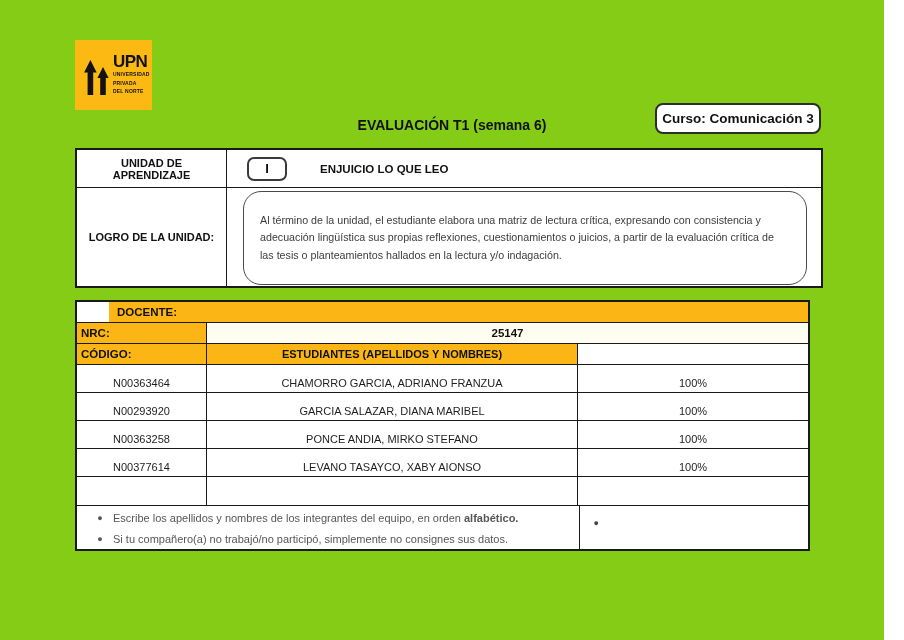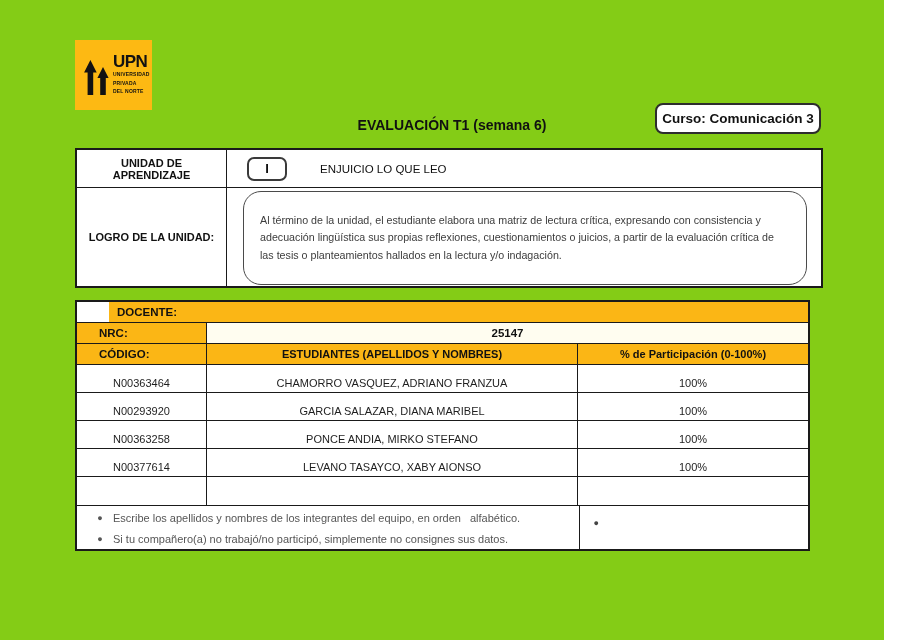--- a/index.html
+++ b/index.html
@@ -22,47 +22,47 @@
   .doc-title { position:absolute; left:0; top:117px; width:904px; text-align:center; font-size:14px; font-weight:bold; color:#111; }
 
   
   .unit-table { position:absolute; left:75px; top:148px; width:748px; border:2px solid #1a1a1a; background:#fff; }
   .ut-row { display:flex; }
   .ut-row.r1 { height:38px; border-bottom:1.5px solid #1a1a1a; }
   .ut-row.r2 { height:98px; }
   .ut-c1 { width:150px; flex:0 0 auto; border-right:1.5px solid #1a1a1a; display:flex; align-items:center; justify-content:center; text-align:center; font-weight:bold; font-size:11px; color:#111; padding:0 6px; }
   .ut-c2 { flex:1; display:flex; align-items:center; }
   .unit-badge { width:40px; height:24px; border:2px solid #3a3a3a; border-radius:7px; margin-left:20px; margin-right:14px; display:inline-flex; align-items:center; justify-content:center; font-size:13px; font-weight:bold; color:#111; flex:0 0 auto; }
-  .unit-name { font-size:11.5px; font-weight:normal; color:#111;padding-left:19px; }
+  .unit-name { font-size:11.5px; font-weight:bold; color:#111;padding-left:19px; }
   .callout { margin:14px 14px 12px 16px; border:1.5px solid #4a4a4a; border-radius:18px; padding:20px 16px; font-size:10.7px; line-height:1.6; color:#3c3c3c; flex:1; }
 
   
   .grades { position:absolute; left:75px; top:300px; width:735px; border:2px solid #1a1a1a; background:#fff; }
   .g-row { display:flex; border-top:1.5px solid #1a1a1a; }
   .g-row:first-child { border-top:none; }
   .yellow { background:#FBB615; }
   .cream { background:#FFFDF0; }
   .g-row.docente { height:20px; align-items:center; padding-left:8px; font-size:11.5px; font-weight:bold; color:#111;margin-left:32px; }
   .g-row.nrc { height:21px; }
   .g-row.hdr { height:21px; }
   .g-c1 { width:130px; flex:0 0 auto; border-right:1.5px solid #1a1a1a; }
   .g-c2 { width:371px; flex:0 0 auto; border-right:1.5px solid #1a1a1a; }
   .g-c3 { flex:1; }
-  .g-lab { display:flex; align-items:center; padding-left:22px; font-size:11.5px; font-weight:bold; color:#111; }
+  .g-lab { display:flex; align-items:center; padding-left:4px; font-size:11.5px; font-weight:bold; color:#111; }
   .g-ctr { display:flex; align-items:center; justify-content:center; font-size:11px; font-weight:bold; color:#111; text-align:center; }
   .g-rest { flex:1; display:flex; align-items:center; justify-content:center; font-size:11.5px; font-weight:bold; color:#111; }
   .g-row.student { height:28px; }
   .g-row.student.empty { height:29px; }
   .g-cell { display:flex; justify-content:center; padding-top:12px; font-size:11px; color:#1e1e1e; font-weight:normal; }
   .g-row.foot { height:44px; }
   .g-left { width:502.5px; flex:0 0 auto; border-right:1.5px solid #1a1a1a; padding:6px 10px 4px 10px; }
   .g-right { flex:1; padding:6px 0 0 14px; }
   .note { display:flex; font-size:11px; color:#565656; line-height:1.25; margin-bottom:7px; }
   .note .bullet { width:26px; flex:0 0 auto; text-align:center; font-size:9px; padding-top:1px; color:#565656; }
-  .note b { font-weight:normal;margin-left:6px; }
+  .note b { font-weight:bold; }
   .lone-bullet { font-size:9px; color:#444; }
 </style>
 </head>
 <body>
 
 <div class="page">
 
   <div class="logo">
     <svg class="logo-arrows" viewBox="0 0 40 54" aria-hidden="true">
       <polygon fill="#121212" points="3,22 12,4 21,22 16,22 16,54 8,54 8,22"></polygon>
@@ -105,26 +105,25 @@
     </div>
 
     <div class="g-row nrc">
       <div class="g-c1 yellow g-lab">NRC:</div>
       <div class="g-rest cream">25147</div>
     </div>
 
     <div class="g-row hdr">
       <div class="g-c1 yellow g-lab">CÓDIGO:</div>
       <div class="g-c2 yellow g-ctr">ESTUDIANTES (APELLIDOS Y NOMBRES)</div>
-      <div class="g-c3 yellow g-ctr">% de Participación (0-100%)</div>
     </div>
 
     <div class="g-row student">
       <div class="g-c1 g-cell">N00363464</div>
-      <div class="g-c2 g-cell">CHAMORRO VASQUEZ, ADRIANO FRANZUA</div>
+      <div class="g-c2 g-cell">CHAMORRO GARCIA, ADRIANO FRANZUA</div>
       <div class="g-c3 g-cell">100%</div>
     </div>
 
     <div class="g-row student">
       <div class="g-c1 g-cell">N00293920</div>
       <div class="g-c2 g-cell">GARCIA SALAZAR, DIANA MARIBEL</div>
       <div class="g-c3 g-cell">100%</div>
     </div>
 
     <div class="g-row student">

